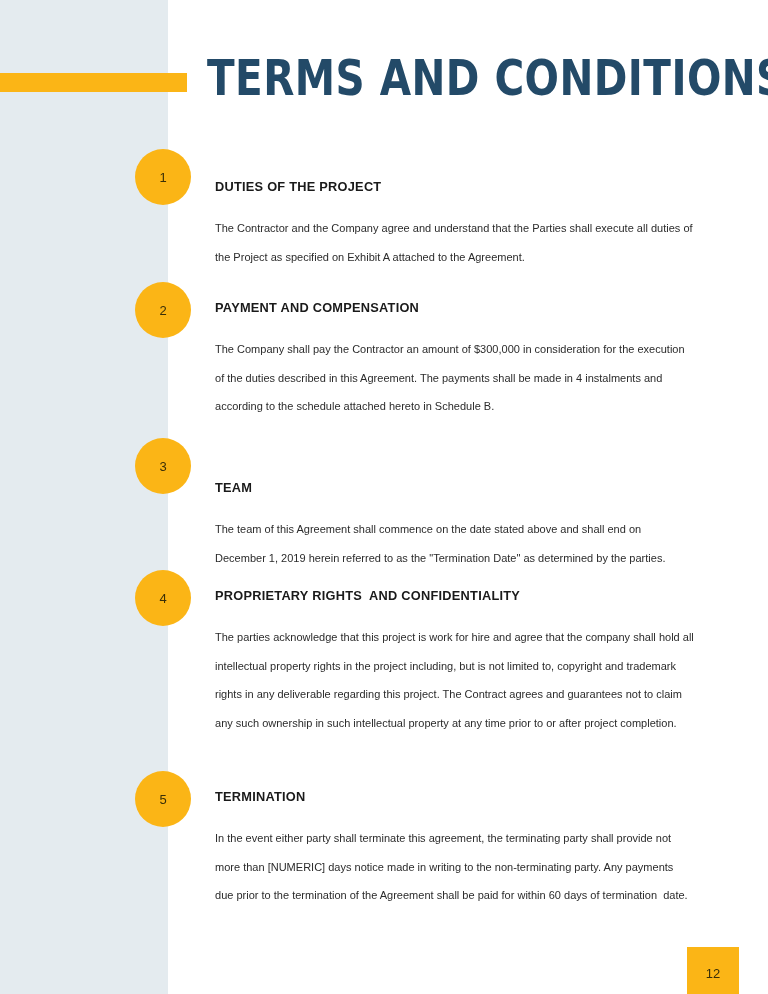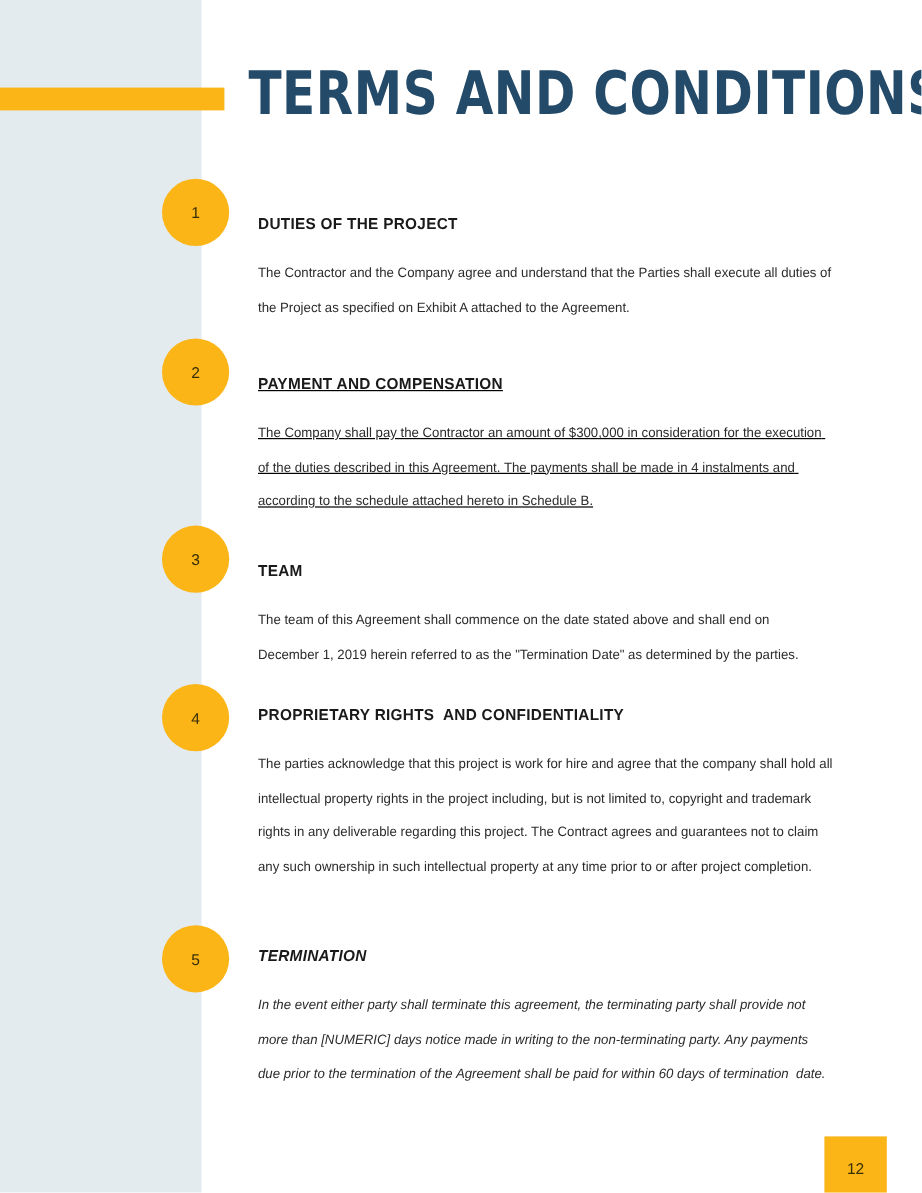--- a/index.html
+++ b/index.html
@@ -130,45 +130,45 @@
   <div class="section">
     <div class="section-badge" style="left:135px; top:149px;">1</div>
     <div class="section-body" style="top:179px;">
       <div class="section-heading">DUTIES OF THE PROJECT</div>
       <div class="section-text">The Contractor and the Company agree and understand that the Parties shall execute all duties of the Project as specified on Exhibit A attached to the Agreement.</div>
     </div>
   </div>
 
   <div class="section">
     <div class="section-badge" style="left:135px; top:282px;">2</div>
-    <div class="section-body" style="top:312px;text-decoration:underline;">
+    <div class="section-body" style="top:300px;">
       <div class="section-heading">PAYMENT AND COMPENSATION</div>
       <div class="section-text">The Company shall pay the Contractor an amount of $300,000 in consideration for the execution of the duties described in this Agreement. The payments shall be made in 4 instalments and according to the schedule attached hereto in Schedule B.</div>
     </div>
   </div>
 
   <div class="section">
     <div class="section-badge" style="left:135px; top:438px;">3</div>
-    <div class="section-body" style="top:468px;">
+    <div class="section-body" style="top:480px;">
       <div class="section-heading">TEAM</div>
       <div class="section-text">The team of this Agreement shall commence on the date stated above and shall end on December 1, 2019 herein referred to as the "Termination Date" as determined by the parties.</div>
     </div>
   </div>
 
   <div class="section">
     <div class="section-badge" style="left:135px; top:570px;">4</div>
     <div class="section-body" style="top:588px;">
       <div class="section-heading">PROPRIETARY RIGHTS  AND CONFIDENTIALITY</div>
       <div class="section-text">The parties acknowledge that this project is work for hire and agree that the company shall hold all intellectual property rights in the project including, but is not limited to, copyright and trademark rights in any deliverable regarding this project. The Contract agrees and guarantees not to claim any such ownership in such intellectual property at any time prior to or after project completion.</div>
     </div>
   </div>
 
   <div class="section">
     <div class="section-badge" style="left:135px; top:771px;">5</div>
-    <div class="section-body" style="top:789px;font-style:italic;">
+    <div class="section-body" style="top:789px;">
       <div class="section-heading">TERMINATION</div>
       <div class="section-text">In the event either party shall terminate this agreement, the terminating party shall provide not more than [NUMERIC] days notice made in writing to the non-terminating party. Any payments due prior to the termination of the Agreement shall be paid for within 60 days of termination  date.</div>
     </div>
   </div>
 
   <div class="page-number">12</div>
 
 </div>
 
 </body></html>

